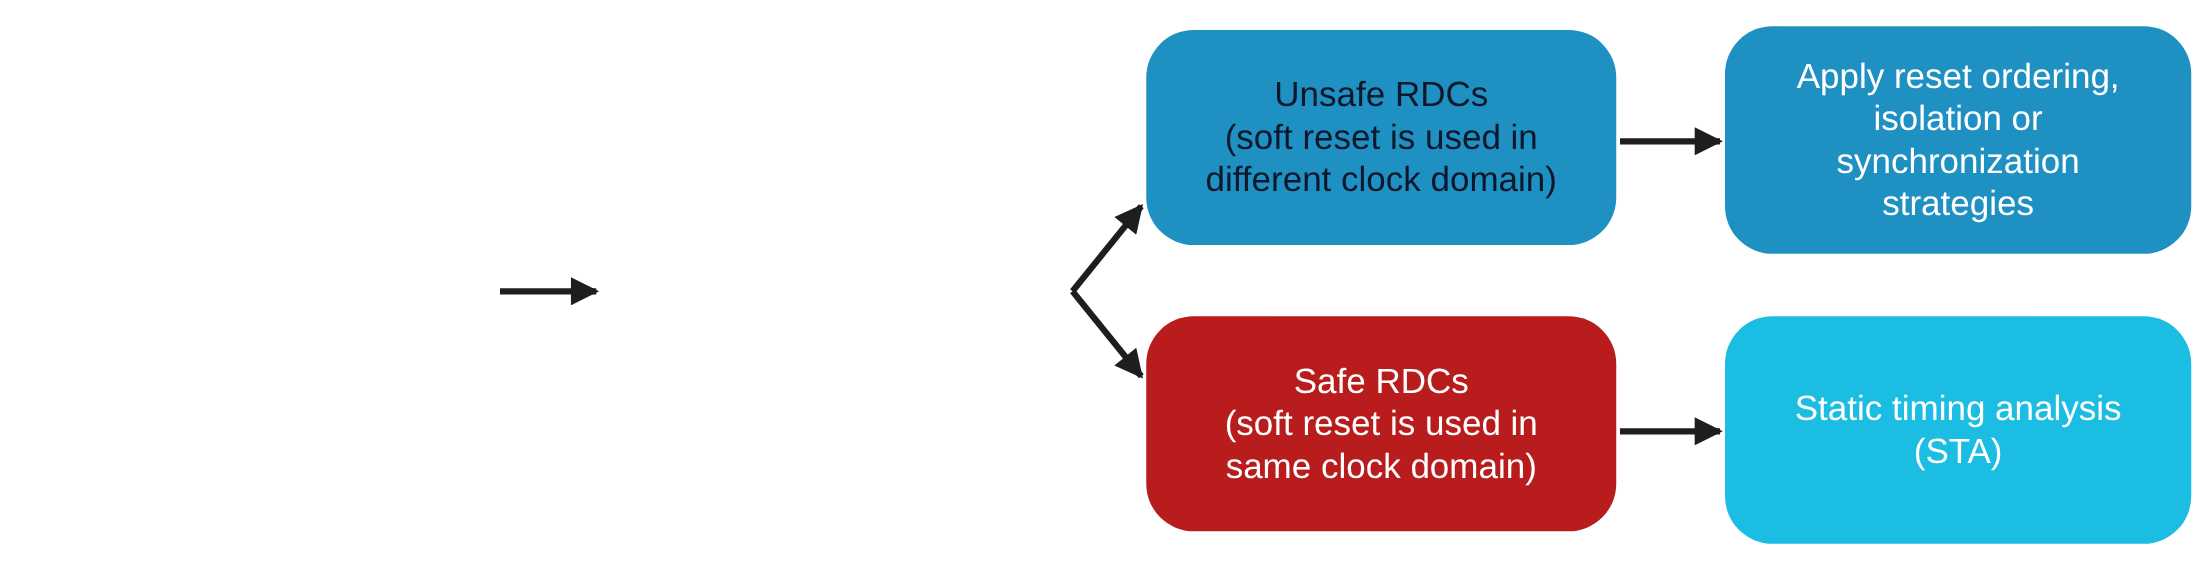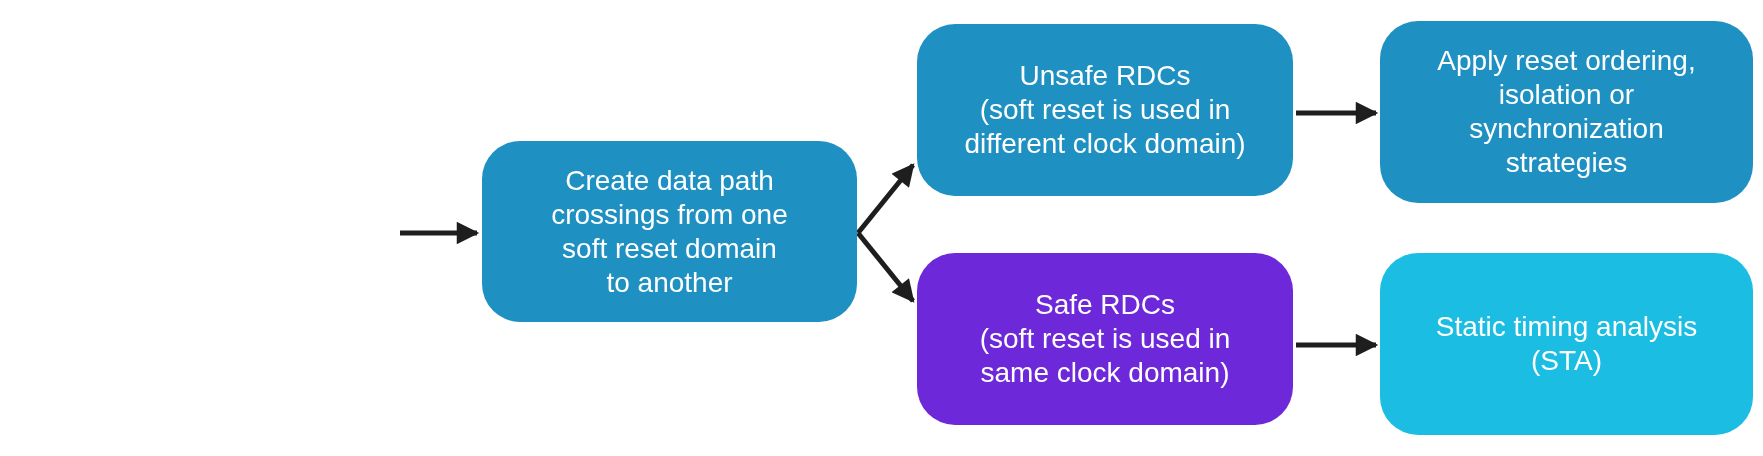--- a/index.html
+++ b/index.html
@@ -56,34 +56,28 @@
       </marker>
     </defs>
     <line class="edge" x1="400" y1="233" x2="477" y2="233" marker-end="url(#arrowhead)"></line>
     <line class="edge" x1="858" y1="233" x2="913" y2="165" marker-end="url(#arrowhead)"></line>
     <line class="edge" x1="858" y1="233" x2="913" y2="301" marker-end="url(#arrowhead)"></line>
     <line class="edge" x1="1296" y1="113" x2="1376" y2="113" marker-end="url(#arrowhead)"></line>
     <line class="edge" x1="1296" y1="345" x2="1376" y2="345" marker-end="url(#arrowhead)"></line>
   </svg>
 
 
-  <div class="node n-create" style="background-color: rgb(31, 144, 194);">
-    <span class="node-label" style="color: rgb(255, 255, 255);">Create data path
-crossings from one
-soft reset domain
-to another</span>
-  </div>
 
   <div class="node n-unsafe" style="background-color: rgb(31, 144, 194);">
-    <span class="node-label" style="color: #ffffff;">Unsafe RDCs
+    <span class="node-label" style="color: #0f172a;">Unsafe RDCs
 (soft reset is used in
 different clock domain)</span>
   </div>
 
-  <div class="node n-safe" style="background-color: #6d28d9;">
+  <div class="node n-safe" style="background-color: #b91c1c;">
     <span class="node-label" style="color: rgb(255, 255, 255);">Safe RDCs
 (soft reset is used in
 same clock domain)</span>
   </div>
 
   <div class="node n-apply" style="background-color: rgb(31, 144, 194);">
     <span class="node-label" style="color: rgb(255, 255, 255);">Apply reset ordering,
 isolation or
 synchronization
 strategies</span>

